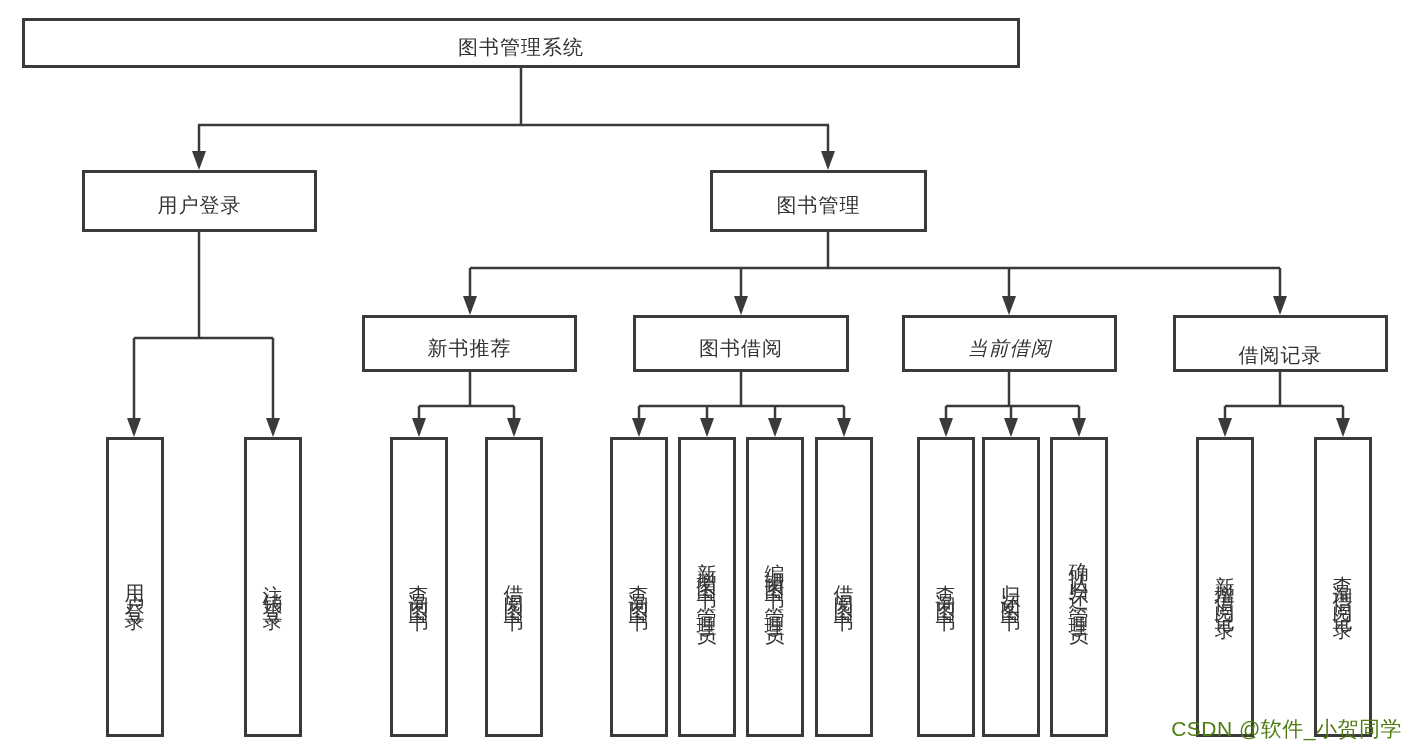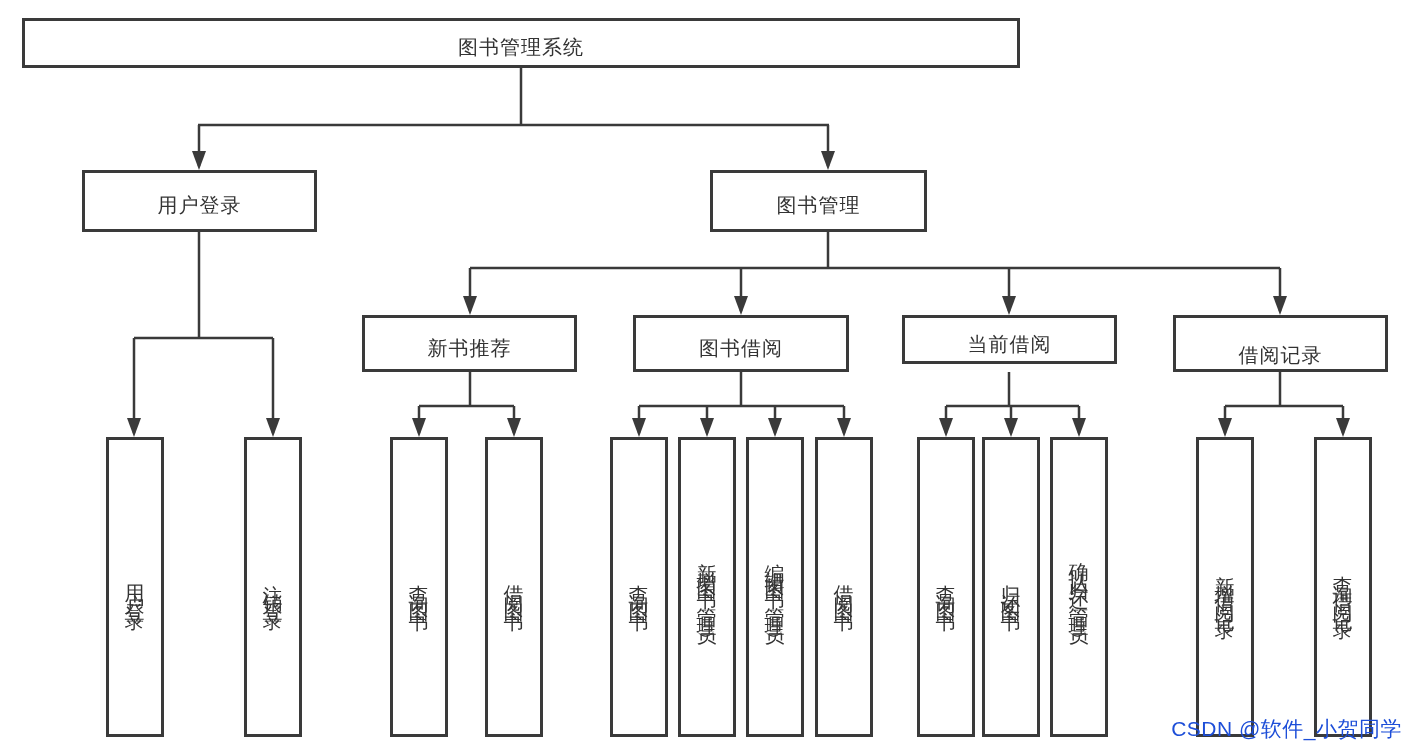--- a/index.html
+++ b/index.html
@@ -49,21 +49,21 @@
     white-space: normal;
   }
   
   .n-root   { left: 22px;  top: 18px;  width: 998px; height: 50px; }
   
   .n-login  { left: 82px;  top: 170px; width: 235px; height: 62px; }
   .n-mgmt   { left: 710px; top: 170px; width: 217px; height: 62px; }
   
   .n-newrec { left: 362px;  top: 315px; width: 215px; height: 57px; }
   .n-borrow { left: 633px;  top: 315px; width: 216px; height: 57px; }
-  .n-curr   { left: 902px;  top: 315px; width: 215px; height: 49px; }
+  .n-curr   { left: 902px;  top: 315px; width: 215px; height: 57px; font-style: italic; }
   .n-record { left: 1173px; top: 315px; width: 215px; height: 57px; align-items: flex-end; }
   
   .leaf { top: 437px; width: 58px; height: 300px; }
   .l1  { left: 106px; }
   .l2  { left: 244px; }
   .l3  { left: 390px; }
   .l4  { left: 485px; }
   .l5  { left: 610px; }
   .l6  { left: 678px; }
   .l7  { left: 746px; }
@@ -71,21 +71,21 @@
   .l9  { left: 917px; }
   .l10 { left: 982px; }
   .l11 { left: 1050px; }
   .l12 { left: 1196px; }
   .l13 { left: 1314px; }
   .watermark {
     position: absolute;
     right: 3px;
     bottom: 4px;
     font-size: 21px;
-    color: #1d4ed8;
+    color: #4d7c0f;
     z-index: 5;
     letter-spacing: 0.5px;
   }
 </style>
 </head>
 <body>
 
 <div class="canvas">
 
   <svg class="connectors" width="1405" height="747" viewBox="0 0 1405 747">

